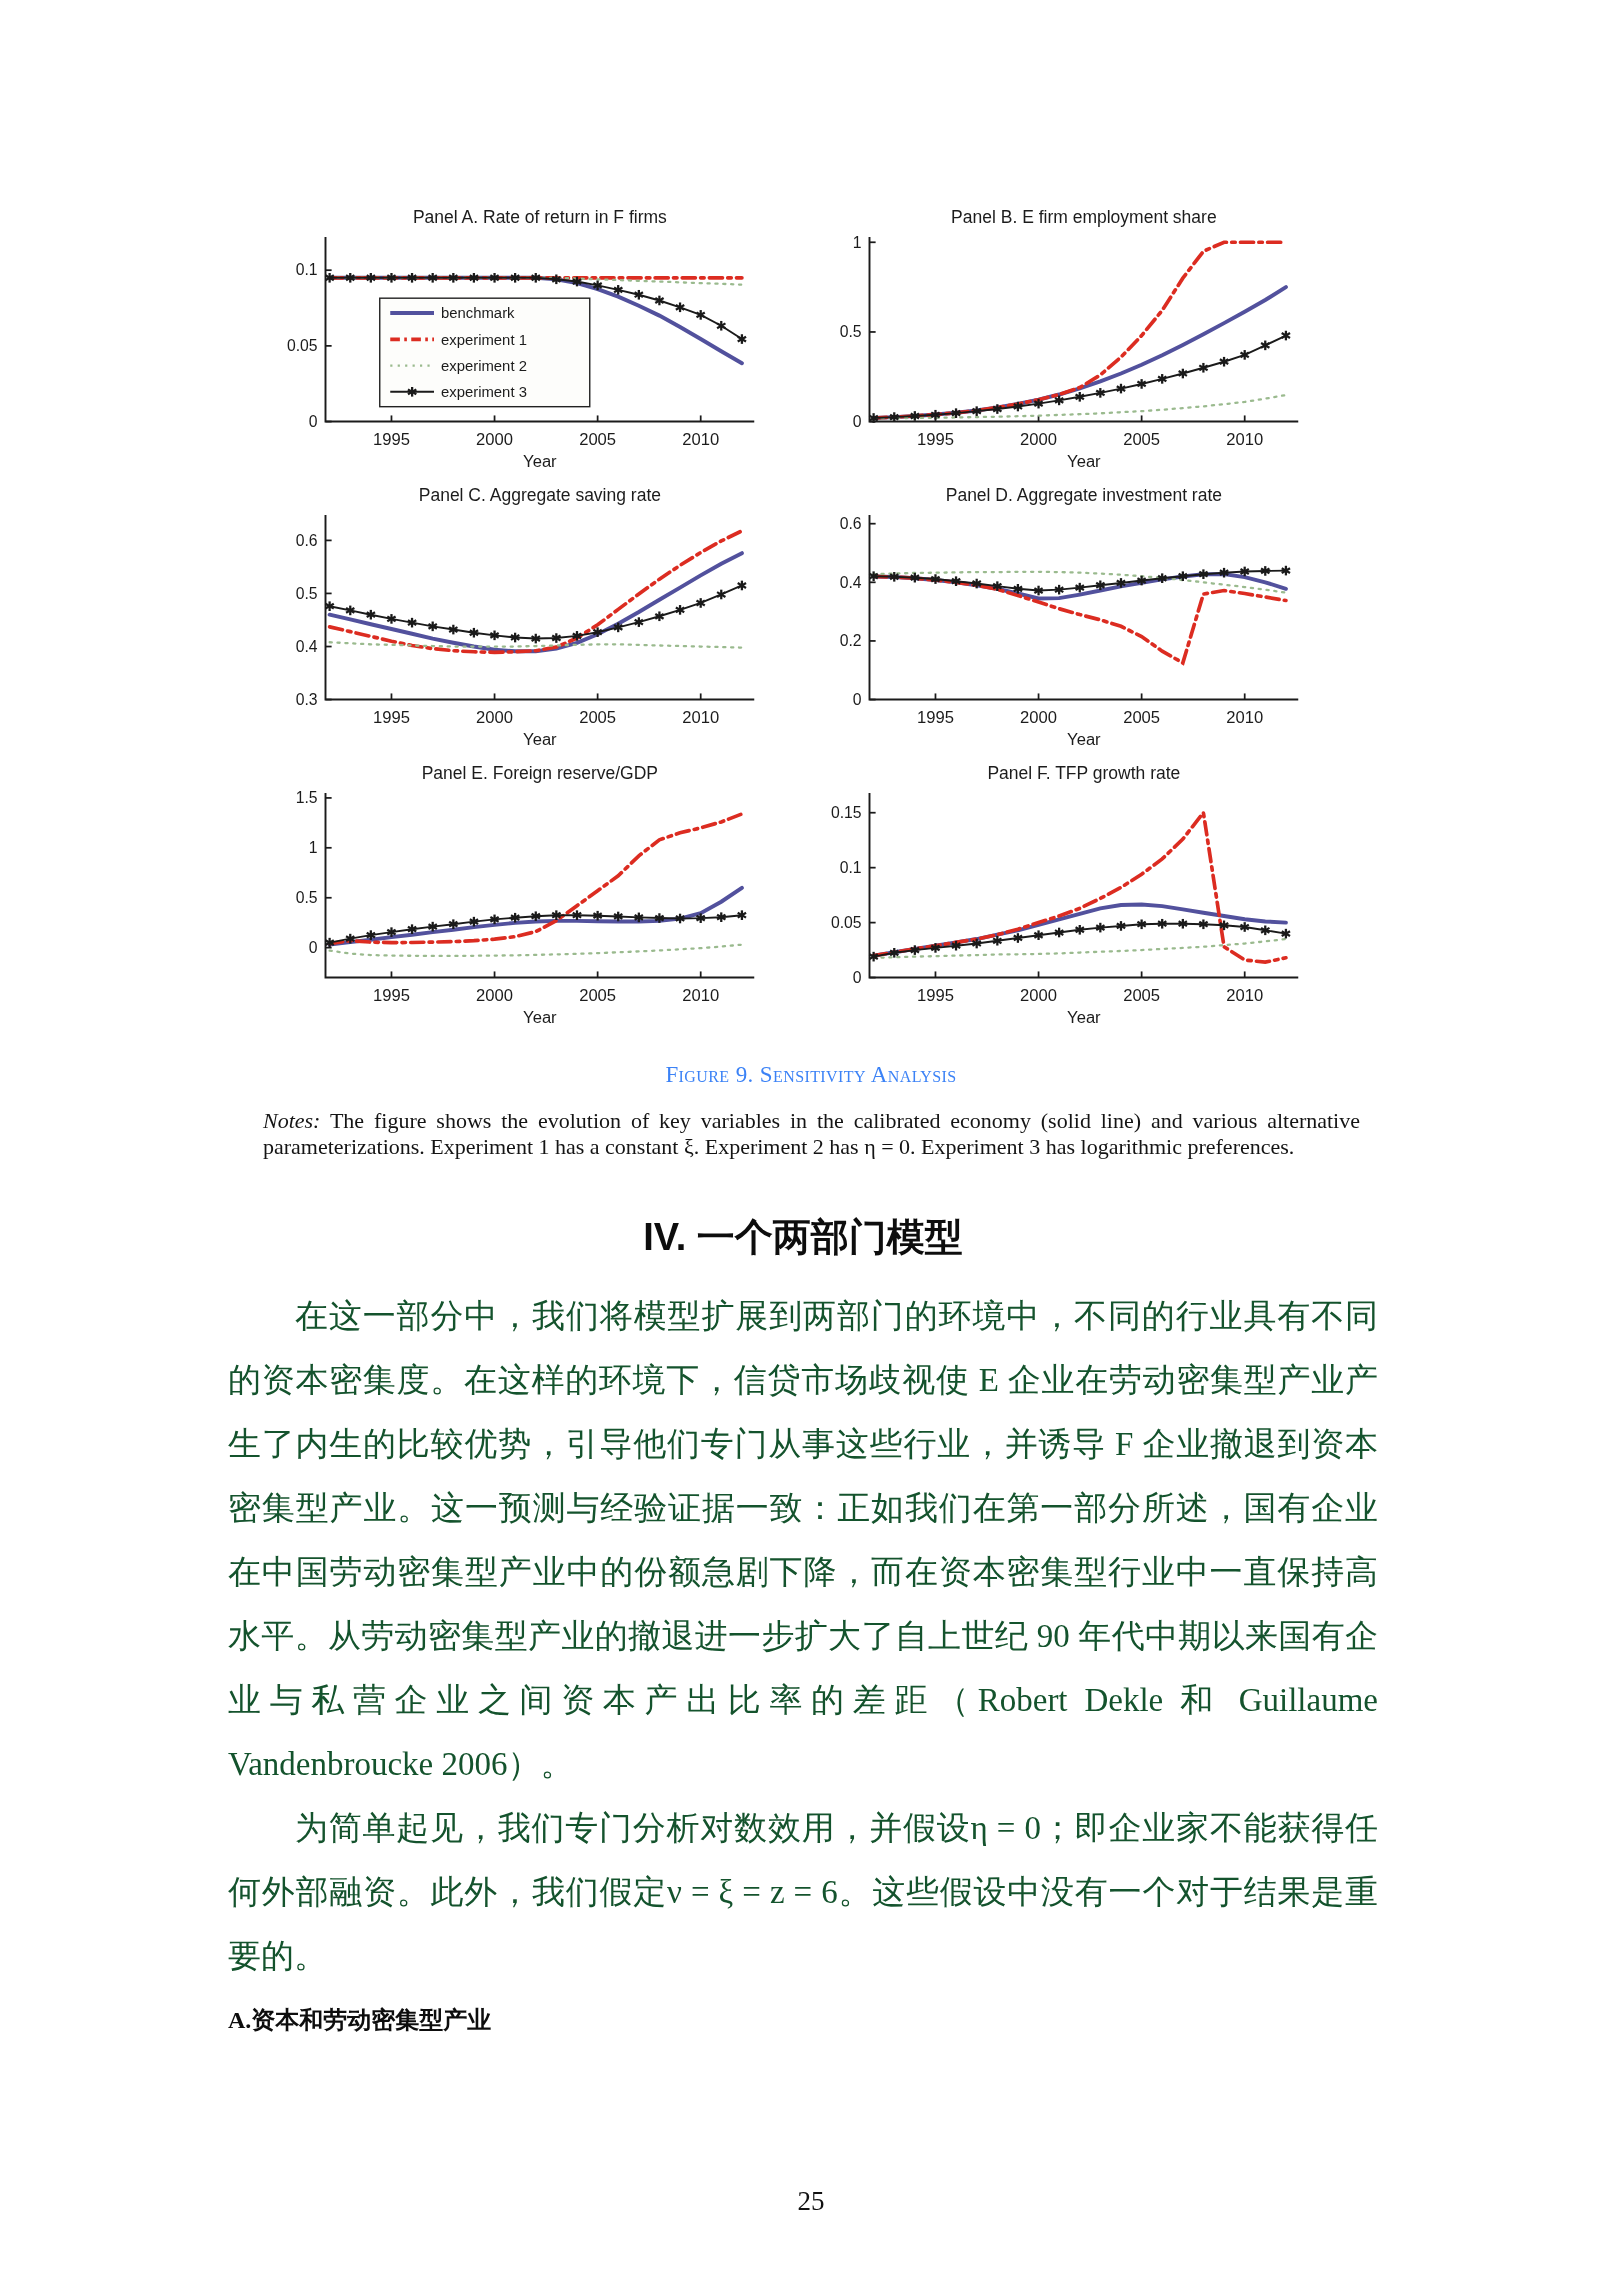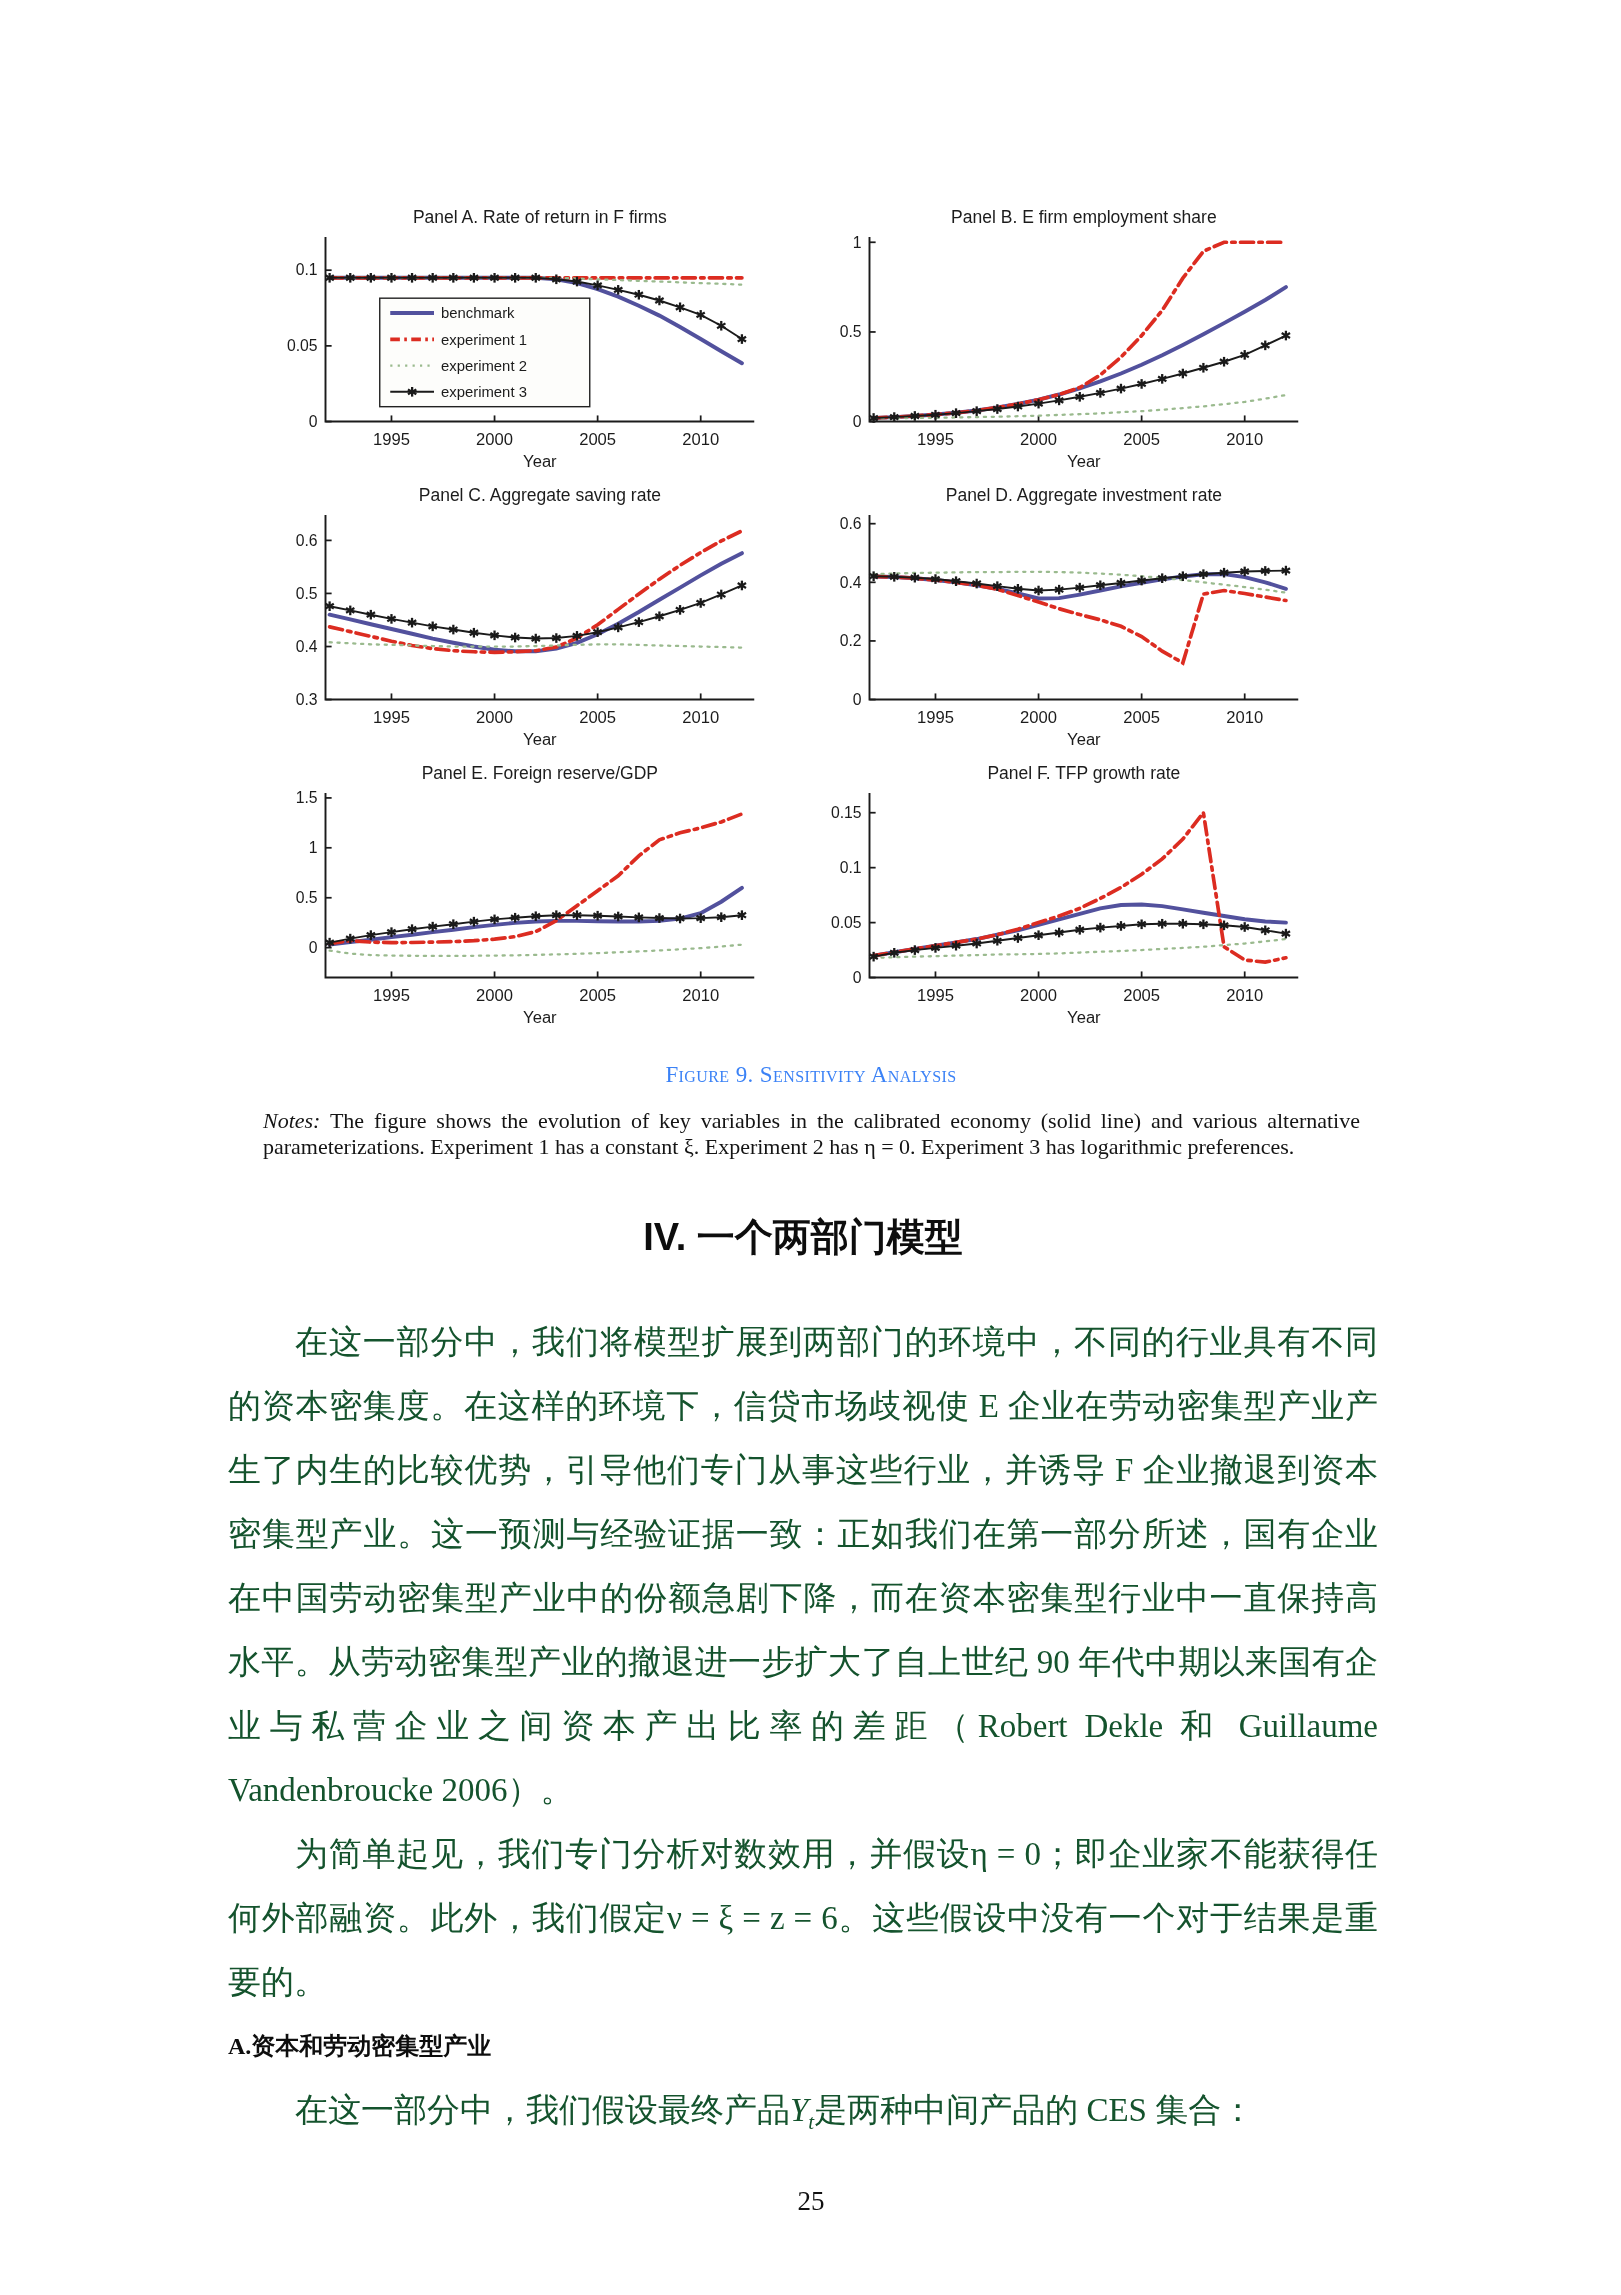--- a/index.html
+++ b/index.html
@@ -23,21 +23,21 @@
   .notes {
     position:absolute; left:263px; top:1108px; width:1097px;
     font-family:"Liberation Serif", serif; font-size:22px; line-height:26px;
     text-align:justify; color:#141414;
   }
   .notes .notes-label { font-style:italic; }
   
   .text-col { position:absolute; left:228px; top:1212px; width:1150px; }
   .heading-iv {
     font-family:"Liberation Sans", sans-serif; font-weight:bold;
-    font-size:38px; text-align:center; line-height:51px; margin-bottom:47px;
+    font-size:38px; text-align:center; line-height:51px; margin-bottom:21px;
     color:#0d0d0d;
   }
   .para {
     font-family:Liberation Serif, serif; font-size:33px; line-height:64px;
     text-align:justify; text-indent:67px; color:#14532d;
   }
   .subheading {
     font-family:"Liberation Serif", serif; font-weight:bold; font-size:24px;
     line-height:64px; text-align:left; color:#0d0d0d;
   }
@@ -643,19 +643,18 @@
     </div>
     <div class="caption">Figure 9. Sensitivity Analysis</div>
     <p class="notes"><span class="notes-label">Notes:</span><span> The figure shows the evolution of key variables in the calibrated economy (solid line) and various alternative parameterizations. Experiment 1 has a constant ξ. Experiment 2 has η = 0. Experiment 3 has logarithmic preferences.</span></p>
   </div>
 
   <div class="text-col">
     <div class="heading-iv">IV.  一个两部门模型</div>
     <p class="para">在这一部分中，我们将模型扩展到两部门的环境中，不同的行业具有不同的资本密集度。在这样的环境下，信贷市场歧视使 E 企业在劳动密集型产业产生了内生的比较优势，引导他们专门从事这些行业，并诱导 F 企业撤退到资本密集型产业。这一预测与经验证据一致：正如我们在第一部分所述，国有企业在中国劳动密集型产业中的份额急剧下降，而在资本密集型行业中一直保持高水平。从劳动密集型产业的撤退进一步扩大了自上世纪 90 年代中期以来国有企业与私营企业之间资本产出比率的差距（Robert Dekle 和 Guillaume Vandenbroucke 2006）。</p>
     <p class="para">为简单起见，我们专门分析对数效用，并假设η = 0；即企业家不能获得任何外部融资。此外，我们假定ν = ξ = z = 6。这些假设中没有一个对于结果是重要的。</p>
     <p class="subheading">A.资本和劳动密集型产业</p>
-    <p class="para"><span>在这一部分中，我们假设最终产品</span><i>Y</i><sub>t</sub><span>是两种中间产品的 CES 集合：</span></p>
   </div>
 
   <div class="pagenum">25</div>
 
 </div>
 
 
 </body></html>

